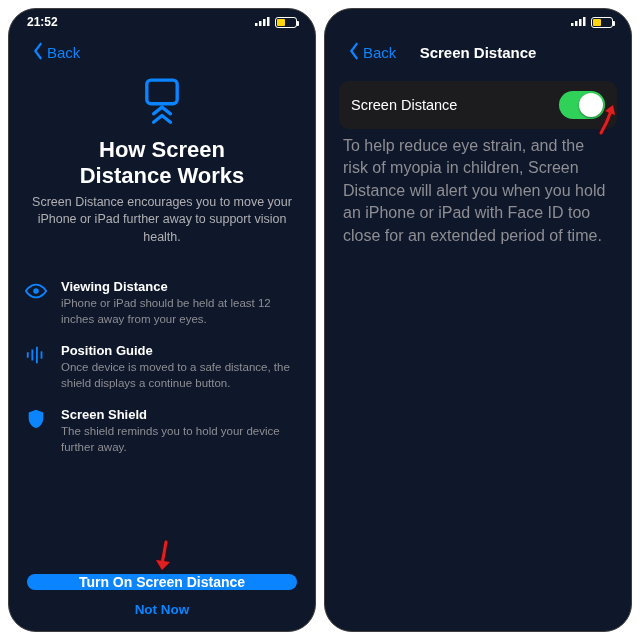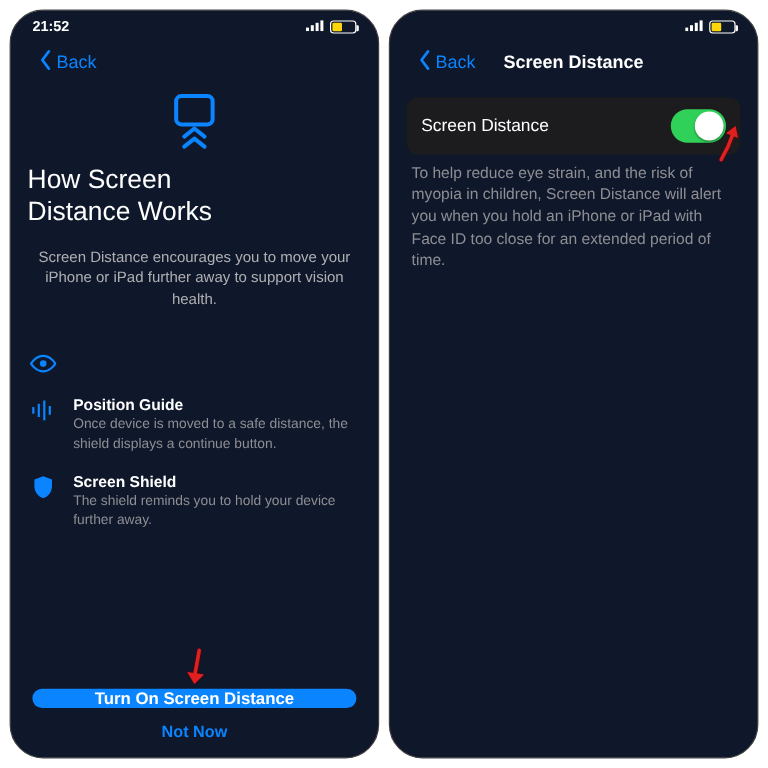--- a/index.html
+++ b/index.html
@@ -63,24 +63,25 @@
       color: #fff;
       font-size: 15px;
       font-weight: 600;
       pointer-events: none;
     }
     .content { flex:1; overflow:hidden; padding: 0 14px; color:#fff; display:flex; flex-direction:column;}
     .hero-icon { display:flex; justify-content:center; margin: 6px 0 8px; }
     .hero-icon svg { width: 54px; height: 54px; }
     h1.title {
       font-size: 22px;
-      font-weight: 400;
+      font-weight: 700;
       color: #fff;
+      text-align: center;
       line-height: 1.2;
-      margin-bottom: 16px;
+      margin-bottom: 4px;
       white-space: pre-line;
     }
     .subtitle {
       color: #b0b0b3;
       font-size: 12.5px;
       text-align: center;
       line-height: 1.4;
       margin-bottom: 33px;
     }
     .features { display:flex; flex-direction:column; gap:16px; }
@@ -104,21 +105,21 @@
     }
     .cell-label { color:#fff; font-size:14.5px; }
     .toggle {
       width:46px; height:28px; background:#30d158; border-radius:14px; position:relative; cursor:pointer;
     }
     .toggle-knob {
       position:absolute; right:2px; top:2px; width:24px; height:24px; background:#fff; border-radius:50%;
       box-shadow: 0 1px 2px rgba(0,0,0,.4);
     }
     .footnote {
-      color:#8e8e93; font-size:13px; line-height:1.4; padding: 6px 4px 0;
+      color:#8e8e93; font-size:16px; line-height:1.4; padding: 6px 4px 0;
     }
     .arrow-annotation { position:absolute; pointer-events:none; }
     .arrow-annotation svg { filter: drop-shadow(0 0 1px #600); }
   </style>
 </head>
 <body>
 
 <div class="phone">
   <div class="statusbar">
     <span>21:52</span>
@@ -160,20 +161,22 @@
 
     <div class="features">
       <div class="feature">
         <div class="ico">
           <svg viewBox="0 0 24 24" fill="none">
               <path d="M1 12s4-7 11-7 11 7 11 7-4 7-11 7S1 12 1 12z" stroke="#0a84ff" stroke-width="2"></path>
               <circle cx="12" cy="12" r="3" fill="#0a84ff"></circle>
             </svg>
         </div>
         <div class="txt">
+          <div class="ftitle">Viewing Distance</div>
+          <div class="fdesc">iPhone or iPad should be held at least 12 inches away from your eyes.</div>
         </div>
       </div>
       <div class="feature">
         <div class="ico">
           <svg viewBox="0 0 24 24">
               <rect x="2" y="9" width="2" height="6" fill="#0a84ff"></rect>
               <rect x="7" y="6" width="2" height="12" fill="#0a84ff"></rect>
               <rect x="12" y="3" width="2" height="18" fill="#0a84ff"></rect>
               <rect x="17" y="8" width="2" height="8" fill="#0a84ff"></rect>
             </svg>

